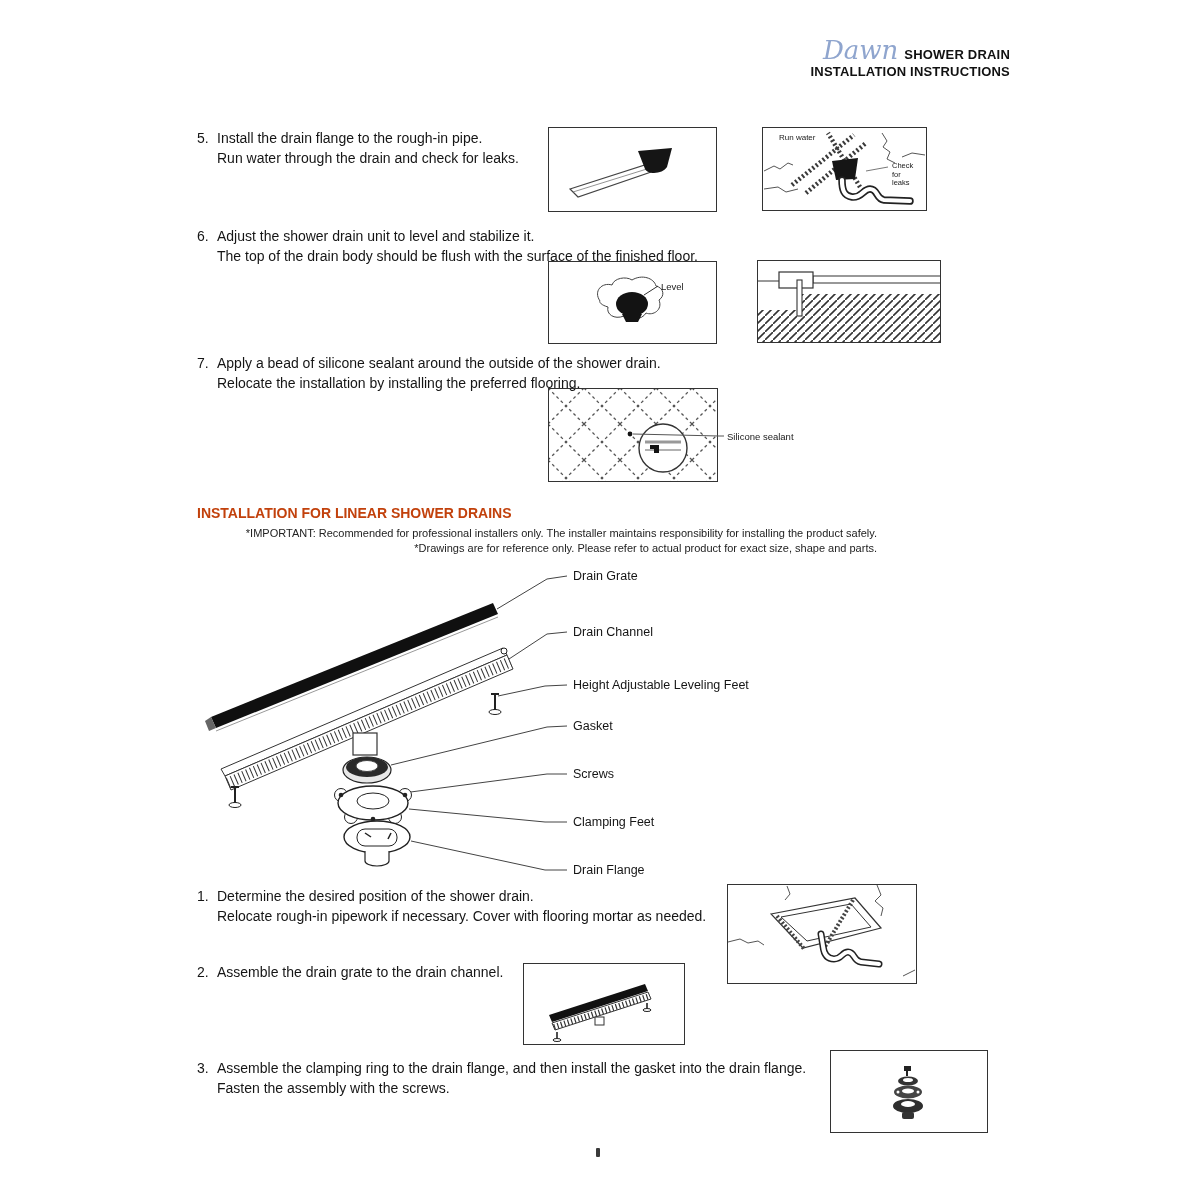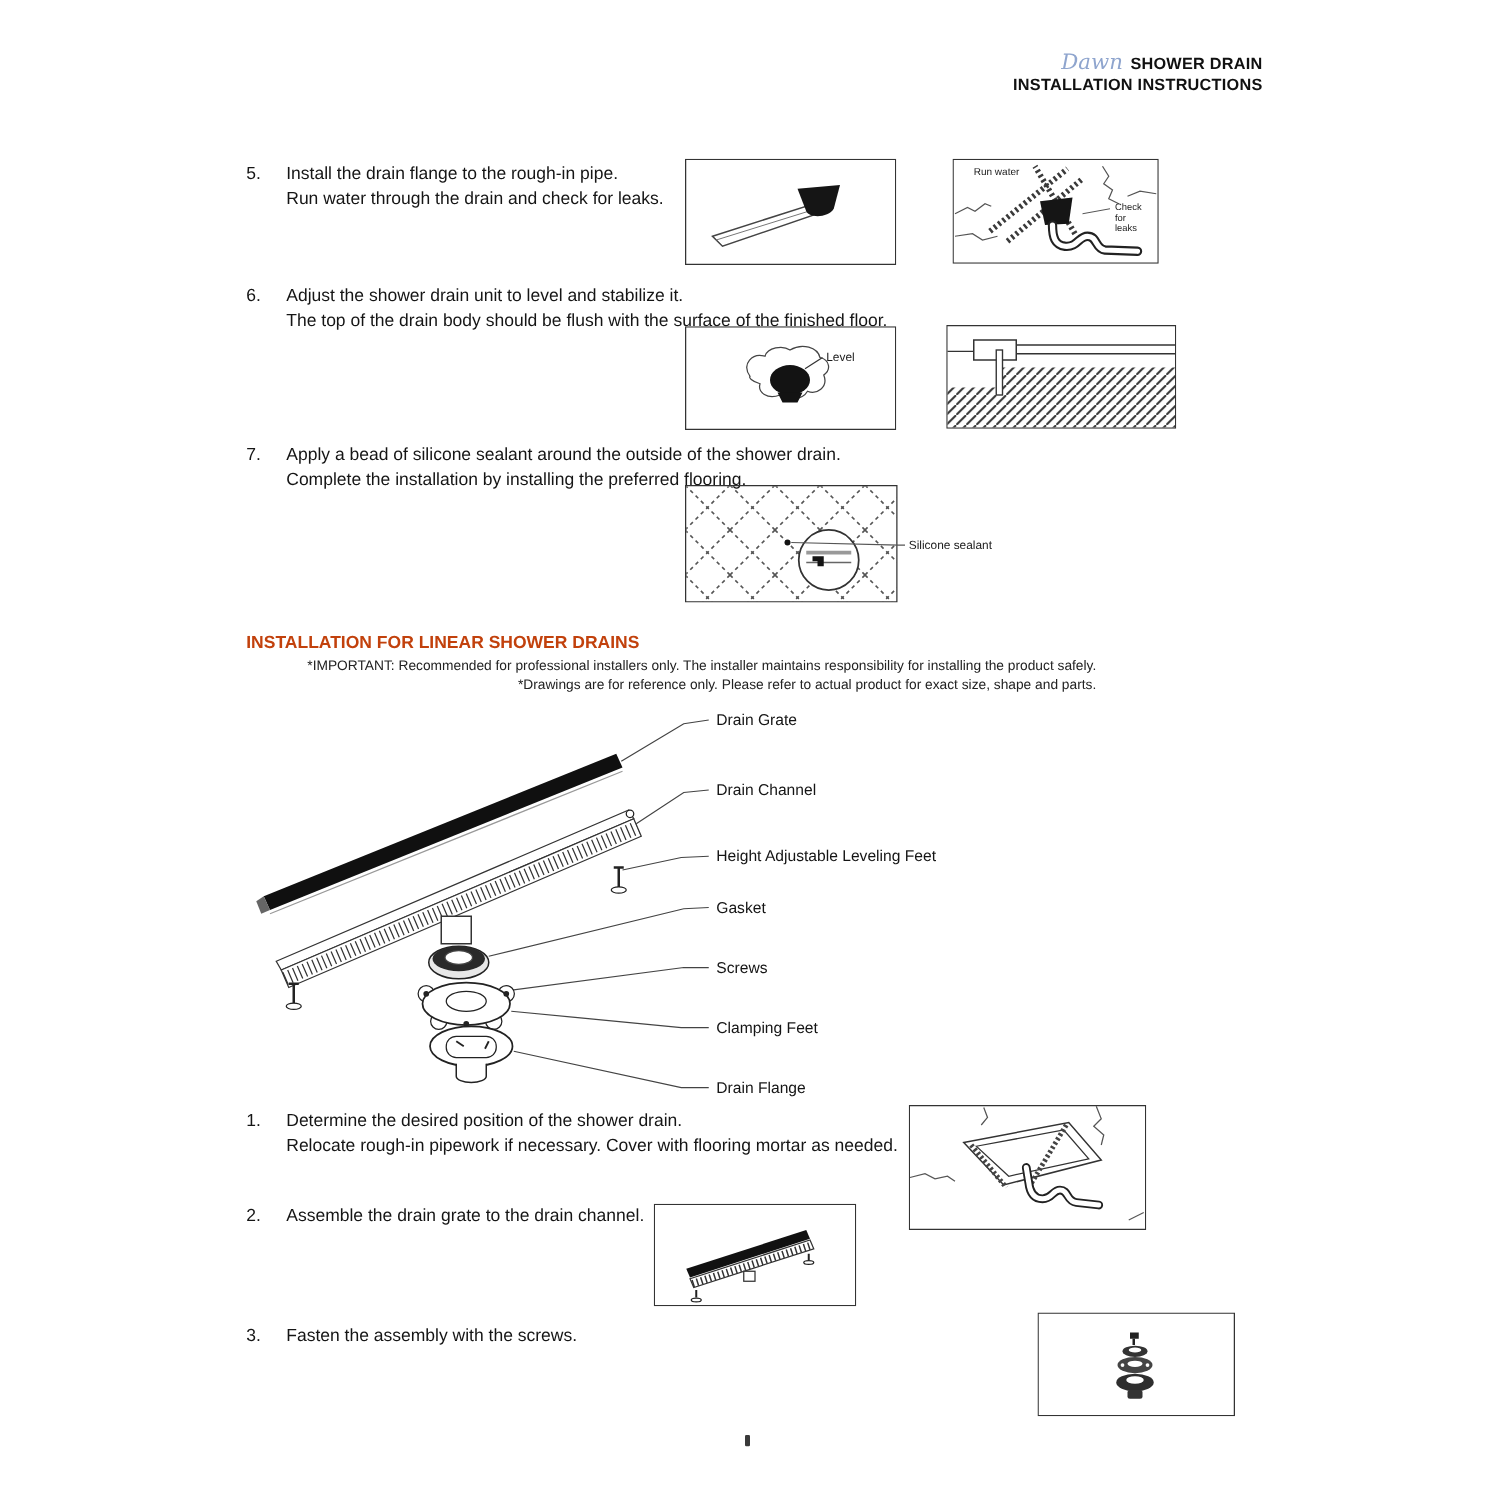--- a/index.html
+++ b/index.html
@@ -1,25 +1,25 @@
 <!DOCTYPE html>
 <html><head>
 <meta charset="utf-8">
 <style>
   html,body{margin:0;padding:0;background:#fff;}
   .page{position:relative;width:1200px;height:1200px;background:#ffffff;overflow:hidden;
         font-family:"Liberation Sans",sans-serif;color:#1a1a1a;}
   
   .hdr{position:absolute;top:42px;right:190px;text-align:right;line-height:17px;}
-  .hdr .script{font-family:"DejaVu Serif",serif;font-style:italic;font-size:17px;color:#8fa5ce;margin-right:6px;}
+  .hdr .script{font-family:"DejaVu Serif",serif;font-style:italic;font-size:26px;color:#8fa5ce;margin-right:6px;}
   .hdr .b{font-weight:bold;font-size:13px;letter-spacing:.2px;color:#111;text-align:center;}
   
   .step{position:absolute;left:197px;font-size:14px;line-height:20px;color:#151515;}
   .step .num{position:absolute;left:0;top:0;}
-  .step .lines{margin-left:32px;width:620px;}
+  .step .lines{margin-left:20px;width:620px;}
   
   .sec-head{position:absolute;left:197px;top:505px;font-weight:bold;font-size:14px;color:#c2410c;}
   .note{position:absolute;left:197px;font-size:11px;color:#222;line-height:15px;width:680px;text-align:right;}
   
   .dbox{position:absolute;}
   svg{display:block;}
   
   .dlabel{position:absolute;font-size:9.5px;color:#1a1a1a;white-space:nowrap;}
   .dlabel.tiny{font-size:8px;}
   .dlabel.multi{white-space:pre-line;font-size:7.5px;line-height:8.5px;}
@@ -111,21 +111,21 @@
       <line x1="1" y1="21" x2="22" y2="21" stroke="#333" stroke-width="1"></line>
       <rect x="22" y="12" width="34" height="16" fill="#fff" stroke="#333" stroke-width="1.2"></rect>
       <rect x="40" y="20" width="5" height="36" fill="#fff" stroke="#333" stroke-width="1.1"></rect>
     </svg>
   </div>
 
   <div class="step" style="top:353px">
     <span class="num">7.</span>
     <div class="lines">
       <div>Apply a bead of silicone sealant around the outside of the shower drain.</div>
-      <div>Complete the installation by installing the preferred flooring.</div>
+      <div>Relocate the installation by installing the preferred flooring.</div>
     </div>
   </div>
 
   <div class="dbox" style="left:548px;top:388px">
     <svg width="250" height="94" viewBox="0 0 250 94">
       <defs>
         <pattern id="tiles7" width="36" height="36" patternUnits="userSpaceOnUse">
           <line x1="0" y1="0" x2="36" y2="36" stroke="#555" stroke-width="1.3" stroke-dasharray="3,3"></line>
           <line x1="36" y1="0" x2="0" y2="36" stroke="#555" stroke-width="1.3" stroke-dasharray="3,3"></line>
         </pattern>
@@ -259,20 +259,21 @@
       <line x1="34" y1="69" x2="34" y2="75" stroke="#222" stroke-width="1.6"></line>
       <ellipse cx="34" cy="77" rx="4" ry="1.5" fill="#fff" stroke="#222"></ellipse>
       <line x1="124" y1="40" x2="124" y2="45" stroke="#222" stroke-width="1.6"></line>
       <ellipse cx="124" cy="47" rx="4" ry="1.5" fill="#fff" stroke="#222"></ellipse>
     </svg>
   </div>
 
   <div class="step" style="top:1058px">
     <span class="num">3.</span>
     <div class="lines">
+      <div>Assemble the clamping ring to the drain flange, and then install the gasket into the drain flange.</div>
       <div>Fasten the assembly with the screws.</div>
     </div>
   </div>
 
   <div class="dbox" style="left:830px;top:1050px">
     <svg width="158" height="83" viewBox="0 0 158 83">
       <rect x="0.5" y="0.5" width="157" height="82" fill="#fff" stroke="#333"></rect>
       <rect x="74" y="16" width="7" height="5" fill="#222"></rect>
       <line x1="77" y1="21" x2="77" y2="26" stroke="#222" stroke-width="2"></line>
       <ellipse cx="78" cy="31" rx="10" ry="4.5" fill="#333"></ellipse>

